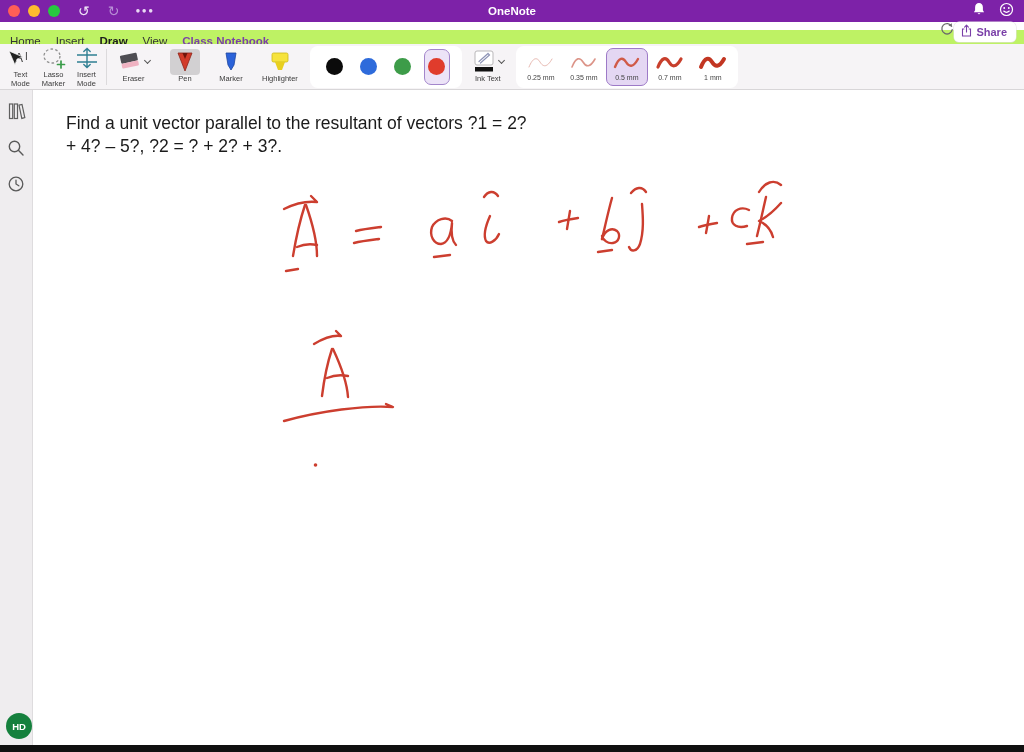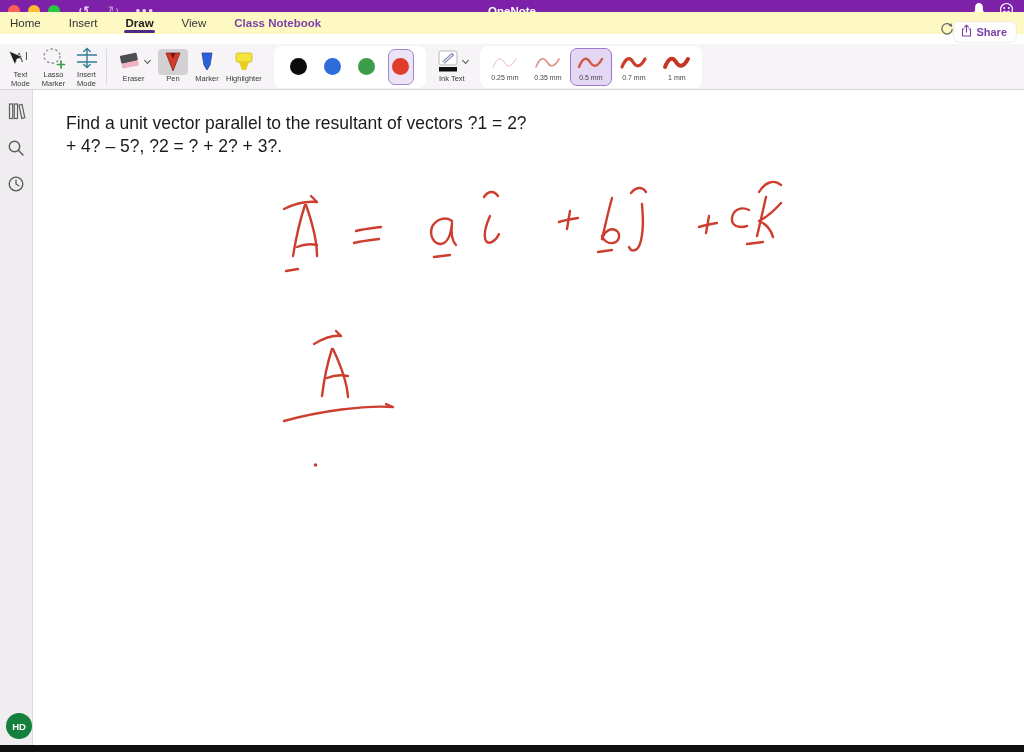--- a/index.html
+++ b/index.html
@@ -12,42 +12,42 @@
   .traffic { display:flex; gap:8px; padding-left:8px; }
   .tl { width:12px; height:12px; border-radius:50%; display:inline-block; }
   .tl.red { background:#ff5f57; } .tl.yellow { background:#febc2e; } .tl.green { background:#28c840; }
   .tb-icon { font-size:14px; line-height:14px; margin-left:18px; cursor:default; }
   .tb-icon.undo { color:#f1e6f8; } .tb-icon.redo { color:#b88fd6; }
   .tb-icon.more { font-size:8px; letter-spacing:1.5px; color:#e9d9f3; margin-left:16px; }
   .tb-title { position:absolute; left:0; right:0; text-align:center; font-size:11.5px; font-weight:bold; pointer-events:none; }
   .tb-right { position:absolute; right:10px; top:0; height:22px; display:flex; align-items:center; gap:13px; }
 
   
-  .tabsrow { position:absolute; left:0; top:12px; width:100%; height:22px; background:#fef9c3;
+  .tabsrow { position:absolute; left:0; top:30px; width:100%; height:22px; background:#bef264;
     display:flex; align-items:center; font-size:11.5px; color:#333; }
   .tab { margin-left:0; padding:2px 0 3px 0; position:relative; cursor:default; }
   .tab:nth-child(1){ margin-left:10px; }
-  .tab + .tab { margin-left:28px; }
+  .tab + .tab { margin-left:15px; }
   .tab.active { font-weight:bold; color:#1d1d1d; }
   .tab.active::after { content:""; position:absolute; left:-1px; right:-1px; bottom:-1px; height:2.5px; background:#4f2a86; border-radius:2px; }
   .tab.accent { color:#7a3fa8; font-weight:700;text-align:center; }
   .tabs-right { position:absolute; right:8px; top:22px; height:22px; display:flex; align-items:flex-start; }
   .share-btn { display:flex; align-items:center; gap:4px; background:#fff; border-radius:5px;
     padding:2px 9px 3px 7px; color:#7a3fa8; font-size:11px; font-weight:600; box-shadow:0 0 0 0.5px #e3e0e3; }
 
   
   .toolbar { position:absolute; left:0; top:44px; width:100%; height:46px; background:#f6f4f6;
     border-bottom:1px solid #d8d6d8; display:flex; align-items:center; }
   .tool { display:flex; flex-direction:column; align-items:center; justify-content:flex-start;
     font-size:7.5px; color:#3a3a3a; text-align:center; line-height:8.5px; cursor:default; }
   .tool .ic { height:26px; display:flex; align-items:center; justify-content:center; }
   .modegroup { display:flex; gap:6px; margin-left:7px; }
   .modegroup .tool { width:27px; }
   .vdiv { width:1px; height:36px; background:#dcdadc; margin:0 6px; }
-  .pengroup { display:flex; align-items:center; gap:4px; }
+  .pengroup { display:flex; align-items:center; gap:16px; }
   .pengroup .tool { min-width:28px; }
   .pengroup .tool .ic { position:relative; padding:2px 4px; border-radius:4px; }
   .pengroup .tool.selected .ic { background:#d2d0d2; }
   .eraser-wrap { display:flex; align-items:center; gap:2px; }
   .chev { width:5px; height:5px; border-right:1.3px solid #555; border-bottom:1.3px solid #555;
     transform:rotate(45deg); display:inline-block; margin-top:-3px; }
   .colorbox { background:#fff; border-radius:8px; height:42px; display:flex; align-items:center;
     gap:8px; padding:0 12px; margin-left:12px; }
   .swatch-wrap { width:26px; height:36px; display:flex; align-items:center; justify-content:center;
     border-radius:7px; border:1.5px solid transparent; }

